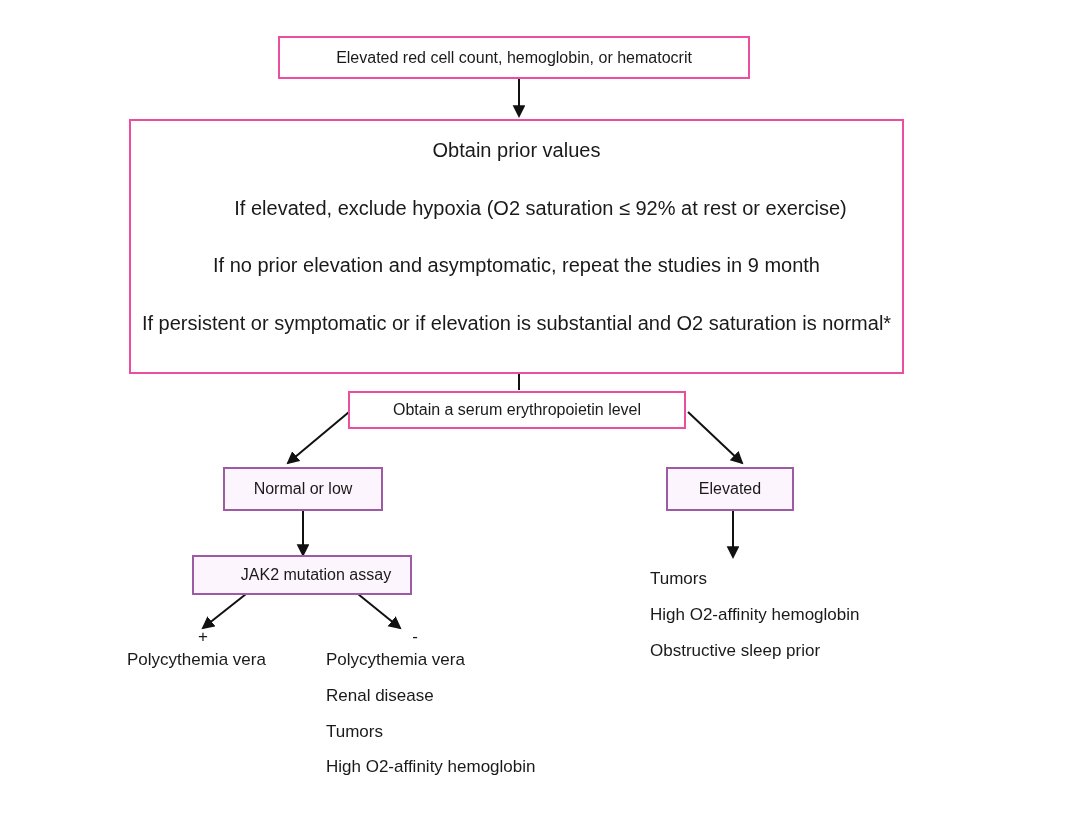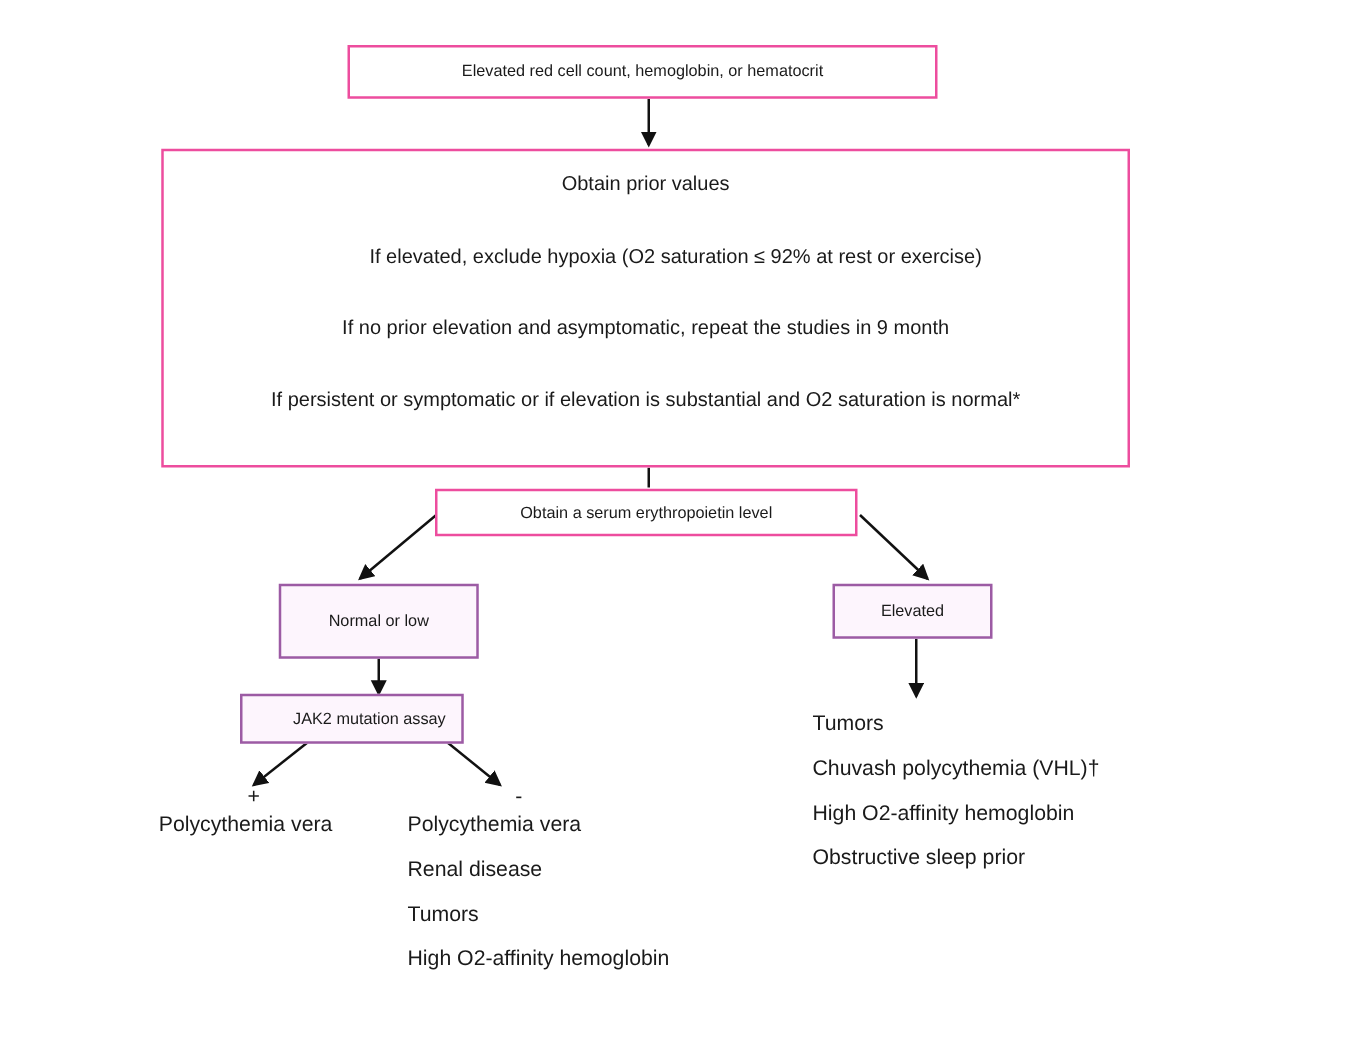--- a/index.html
+++ b/index.html
@@ -39,21 +39,21 @@
   }
   .box-pink {
     border: 2.5px solid #ed4d9e;
     background: #ffffff;
   }
   .box-purple {
     border: 2px solid #9c5ba4;
     background: #fdf5fd;
   }
   .box-label {
-    font-size: 13px;
+    font-size: 16px;
     line-height: 1.25;
     color: #1a1a1a;
     white-space: nowrap;
     text-align: center;
   }
 
   
   #assessment-panel {
     position: absolute;
     left: 129px;
@@ -62,21 +62,21 @@
     height: 255px;
     box-sizing: border-box;
     border: 2.5px solid #ed4d9e;
     background: #ffffff;
   }
   .panel-step {
     position: absolute;
     left: 0;
     width: 100%;
     text-align: center;
-    font-size: 16px;
+    font-size: 20px;
     color: #1a1a1a;
     white-space: nowrap;
   }
 
   
   .outcome-list {
     position: absolute;
     font-size: 17px;
     color: #1a1a1a;
   }
@@ -139,47 +139,46 @@
     <div class="panel-step" style="top:18px;">Obtain prior values</div>
     <div class="panel-step" style="top:76px;padding-left:24px;">If elevated, exclude hypoxia (O2 saturation ≤ 92% at rest or exercise)</div>
     <div class="panel-step" style="top:133px;">If no prior elevation and asymptomatic, repeat the studies in 9 month</div>
     <div class="panel-step" style="top:191px;">If persistent or symptomatic or if elevation is substantial and O2 saturation is normal*</div>
   </div>
 
   <div class="box box-pink" id="test-box" style="left:348px; top:391px; width:338px; height:38px;">
     <span class="box-label">Obtain a serum erythropoietin level</span>
   </div>
 
-  <div class="box box-purple" id="branch-left" style="left:223px; top:467px; width:160px; height:60px;">
+  <div class="box box-purple" id="branch-left" style="left:223px; top:467px; width:160px; height:44px;">
     <span class="box-label">Normal or low</span>
   </div>
 
   <div class="box box-purple" id="branch-right" style="left:666px; top:467px; width:128px; height:44px;">
     <span class="box-label">Elevated</span>
   </div>
 
-  <div class="box box-purple" id="assay-box" style="left:192px; top:555px; width:179px; height:40px;padding-left:28px;">
+  <div class="box box-purple" id="assay-box" style="left:192px; top:555px; width:220px; height:40px;padding-left:28px;">
     <span class="box-label">JAK2 mutation assay</span>
   </div>
 
   <div class="sign-label" style="left:188px; top:627px; width:30px;">+</div>
 
   <div class="sign-label" style="left:400px; top:627px; width:30px;">-</div>
 
   <div class="outcome-list" style="left:127px; top:649px; width:190px;">
     <div class="outcome-item">Polycythemia vera</div>
   </div>
 
   <div class="outcome-list" style="left:326px; top:649px; width:300px;">
     <div class="outcome-item">Polycythemia vera</div>
     <div class="outcome-item">Renal disease</div>
     <div class="outcome-item">Tumors</div>
     <div class="outcome-item">High O2-affinity hemoglobin</div>
   </div>
 
   <div class="outcome-list" style="left:650px; top:568px; width:300px;">
     <div class="outcome-item">Tumors</div>
-    <div class="outcome-item">Chuvash polycythemia (VHL)†</div>
     <div class="outcome-item">High O2-affinity hemoglobin</div>
     <div class="outcome-item">Obstructive sleep prior</div>
   </div>
 
 </div>
 
 </body></html>

